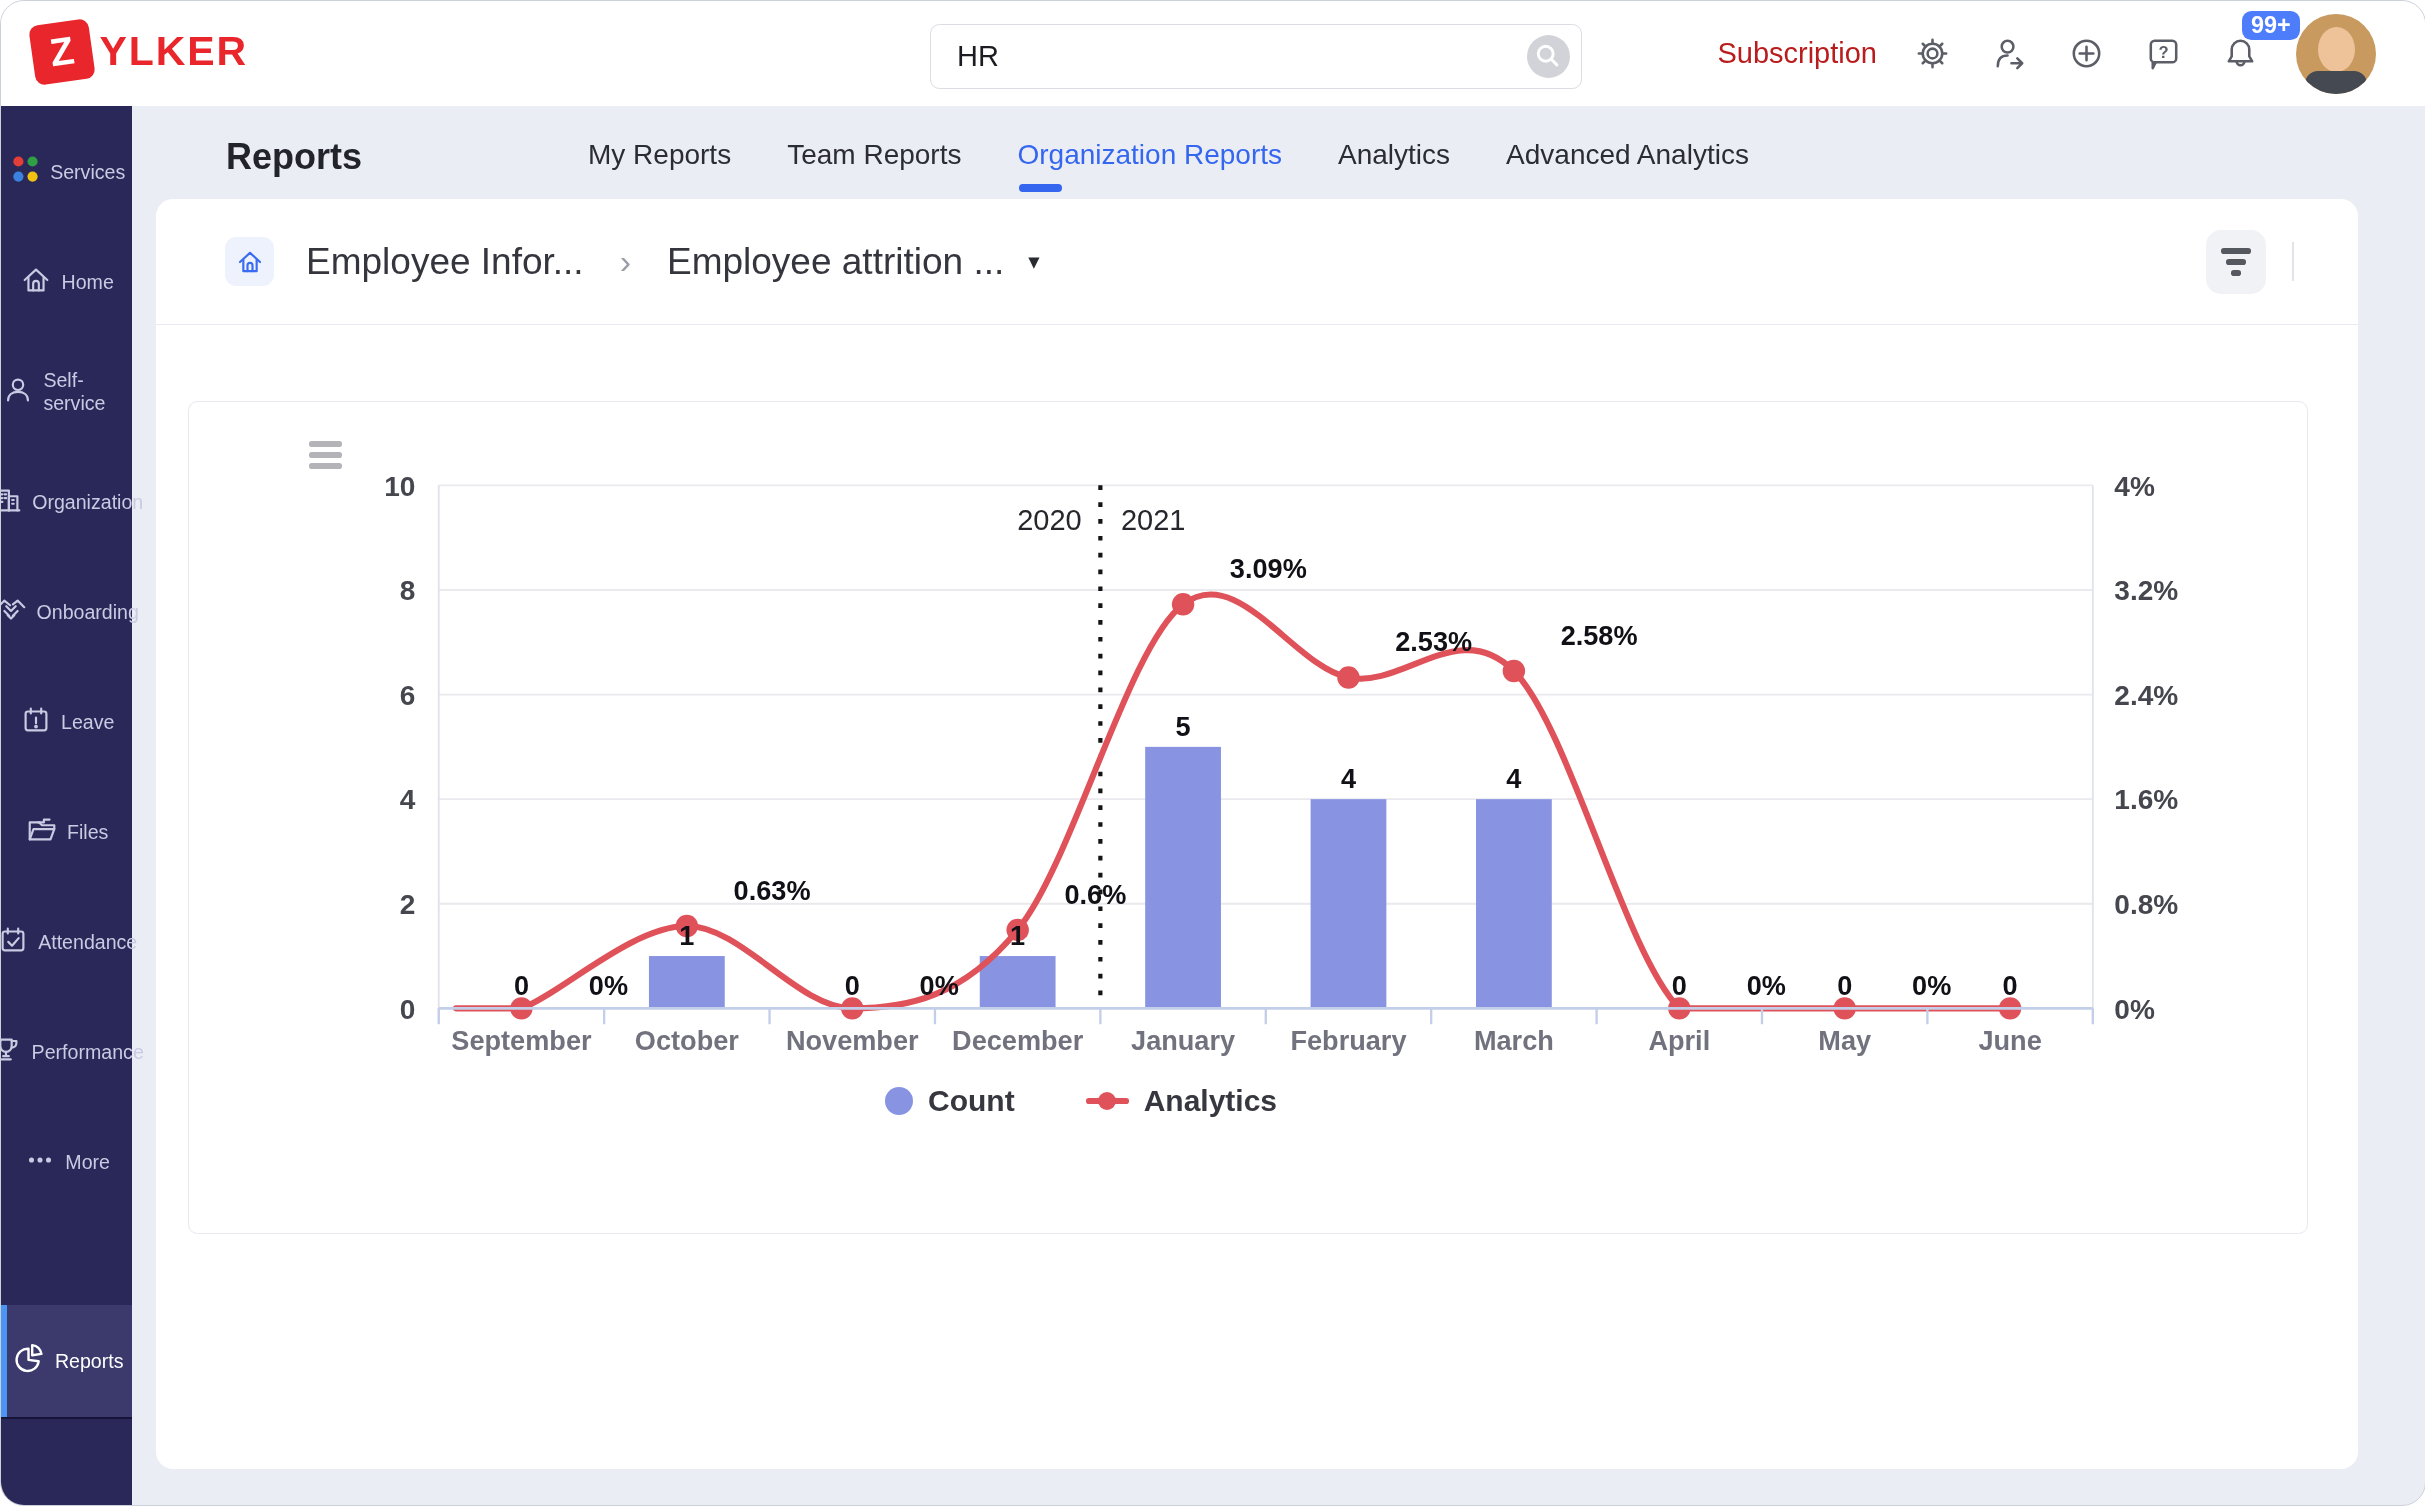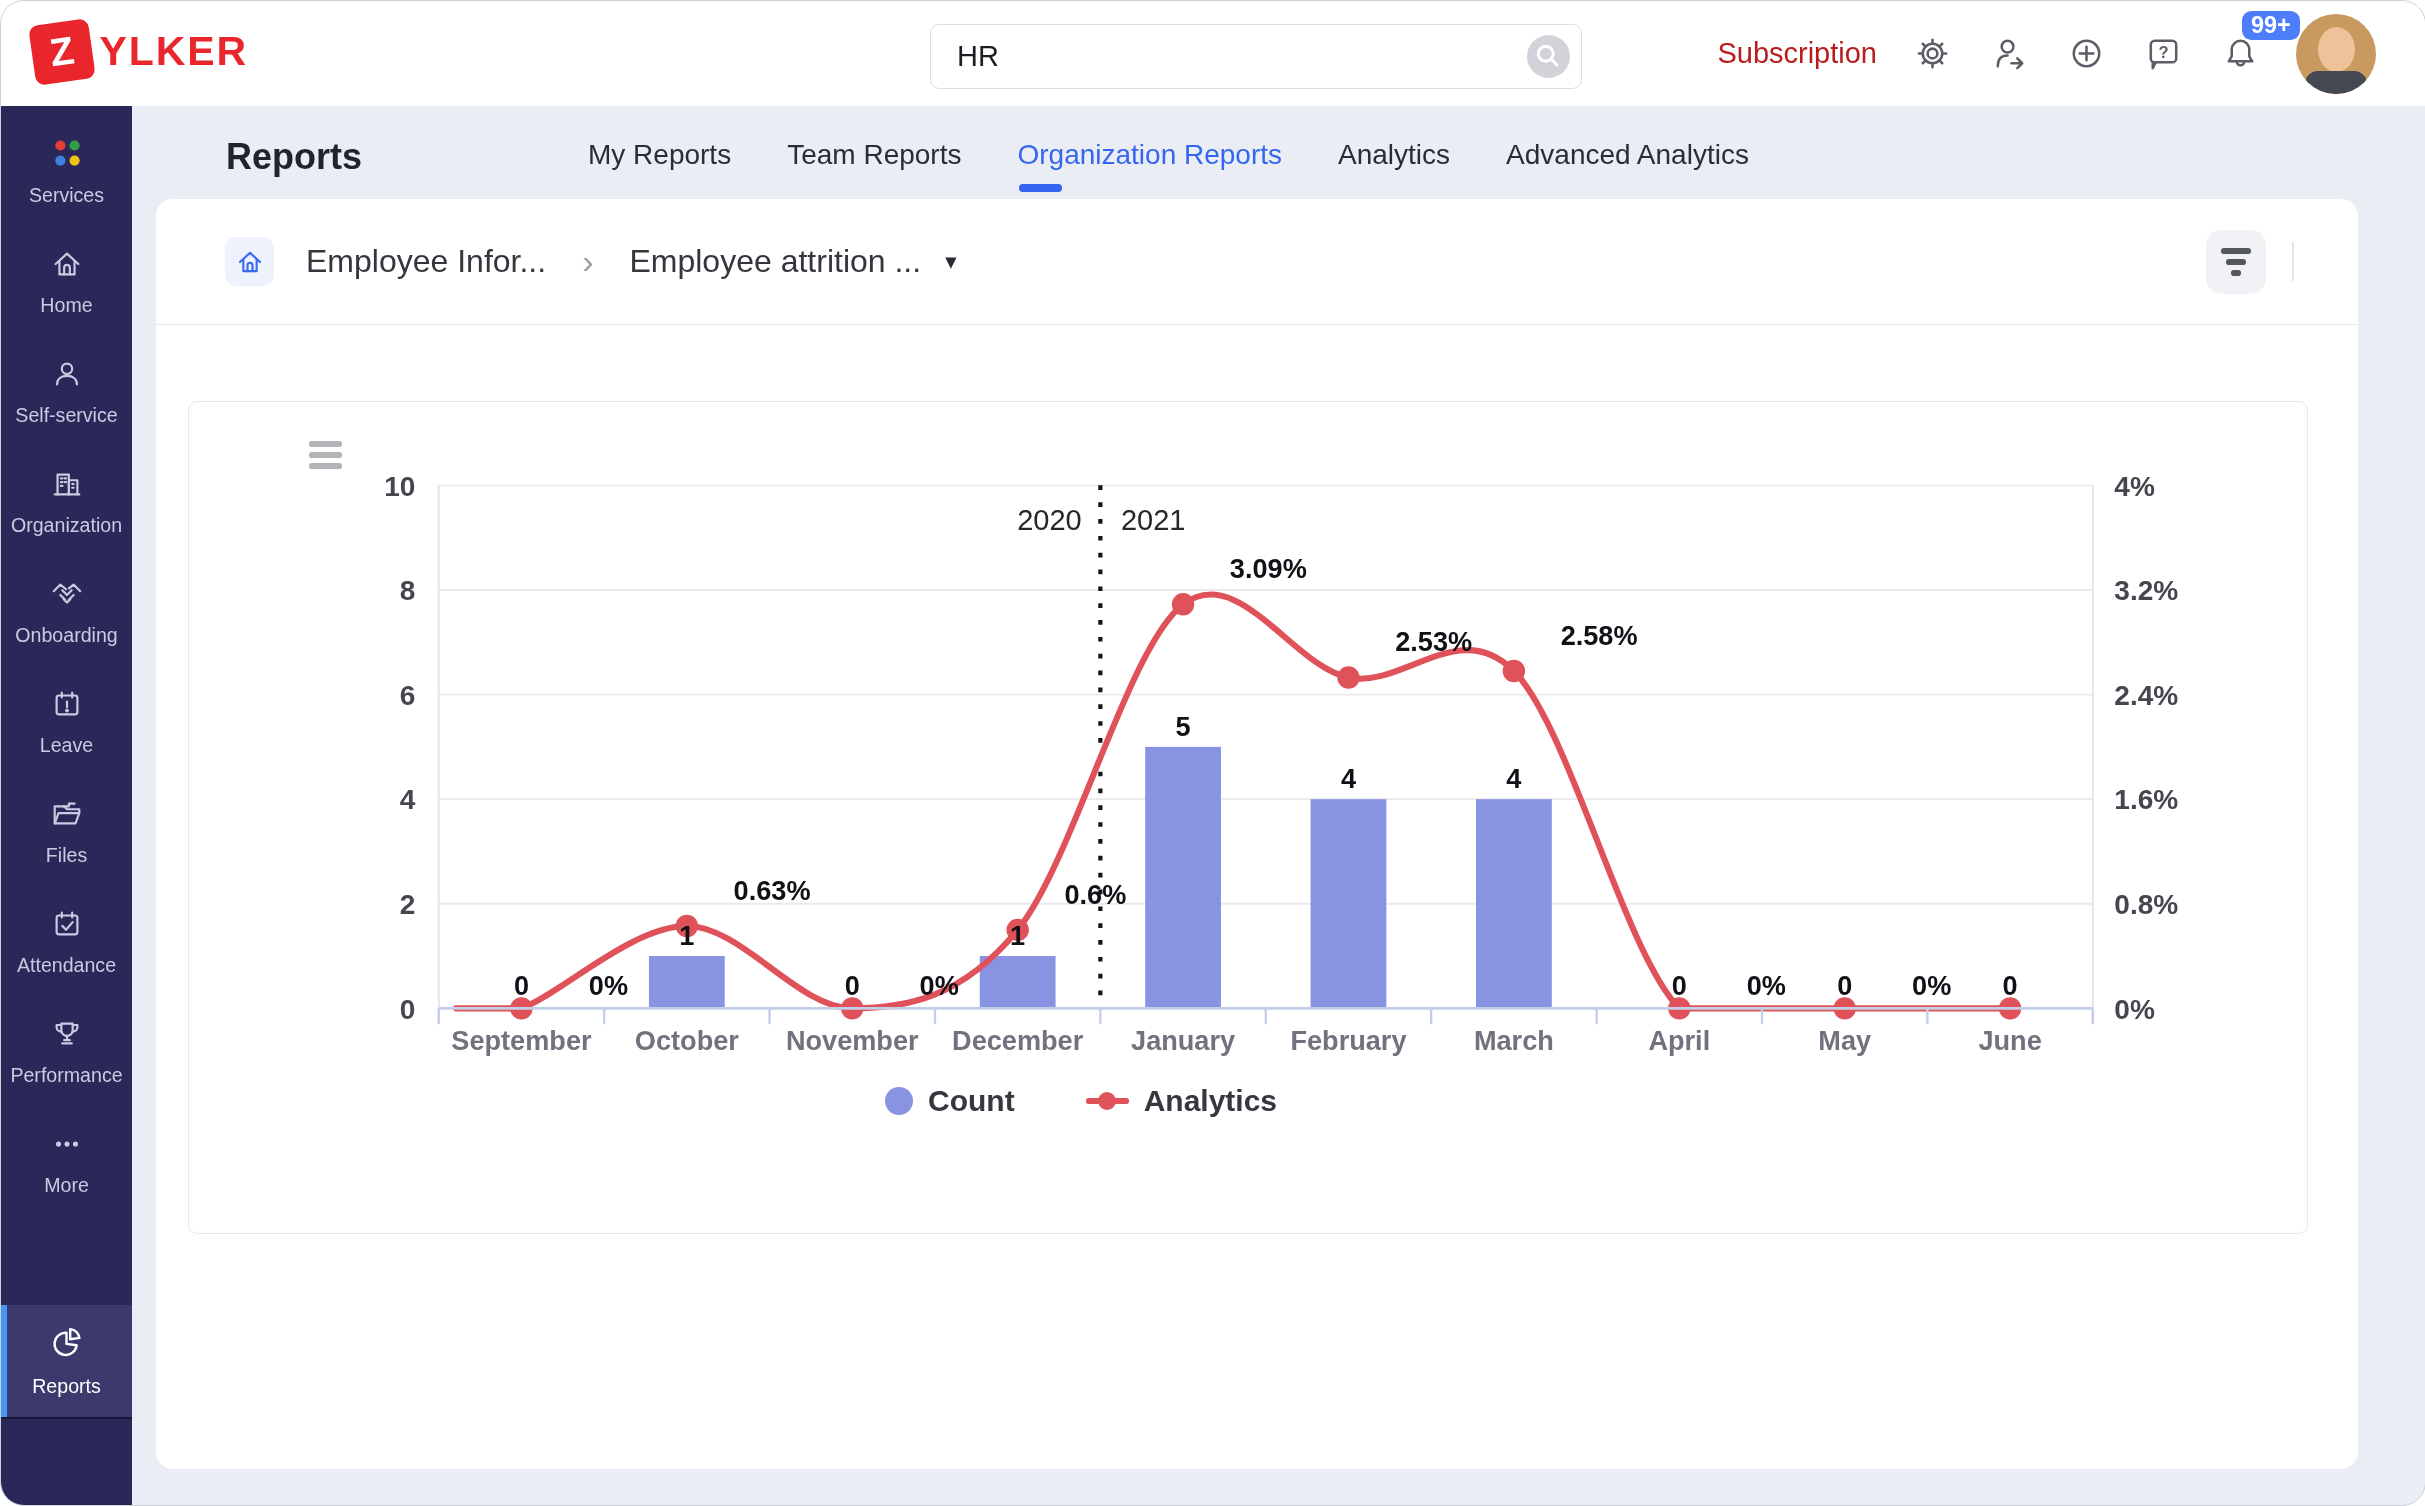--- a/index.html
+++ b/index.html
@@ -26,39 +26,39 @@
   .tb-icon{width:43px;height:43px;display:flex;align-items:center;justify-content:center;cursor:pointer;}
   .bell-wrap{position:relative;text-align:right;}
   .badge{position:absolute;top:-20.6px;left:22.5px;background:#4d7dfb;color:#fff;font-size:23.4px;font-weight:bold;
     border-radius:9.4px;padding:2.8px 9.4px;line-height:1;}
   .avatar{width:80px;height:80px;border-radius:50%;background:#c99a5f;position:relative;overflow:hidden;cursor:pointer;}
   .avatar::before{content:"";position:absolute;left:21.5px;top:13px;width:37px;height:45px;border-radius:50%;background:#eec39a;}
   .avatar::after{content:"";position:absolute;left:9.4px;bottom:-5.6px;width:62px;height:28px;border-radius:13px 13px 0 0;background:#454a52;}
   
   .sidebar{position:absolute;left:0;top:105px;bottom:0;width:131px;background:#2a2859;z-index:4;
     display:flex;flex-direction:column;padding-top:11.2px;}
-  .side-item{height:110px;display:flex;flex-direction:column;align-items:center;justify-content:center;
+  .side-item{height:110px;display:flex;align-items:center;justify-content:center;
     gap:8.4px;color:#c8cbe2;cursor:pointer;flex:0 0 auto;}
   .side-item span{font-size:19.6px;}
   .side-item.active{height:114px;margin-top:88px;background:#3c3a6d;color:#ffffff;position:relative;
     border-bottom:2.8px solid #17163a;}
   .side-item.active::before{content:"";position:absolute;left:0;top:0;bottom:0;width:5.6px;background:#4b96f4;}
   
   .page-title{position:absolute;left:225px;top:135px;font-size:36px;font-weight:bold;color:#23232d;}
   .tabs{position:absolute;left:587px;top:138px;display:flex;gap:56px;}
   .tab{font-size:28px;color:#2c2c34;cursor:pointer;position:relative;padding-bottom:13px;}
   .tab.active{color:#3566ef;}
   .tab .tab-underline{position:absolute;left:1.9px;bottom:-7.5px;width:43px;height:7.5px;border-radius:3.7px;background:#3566ef;}
   
   .card{position:absolute;left:155px;top:198px;width:2202px;height:1270px;background:#ffffff;border-radius:17px;}
   .crumb-row{position:absolute;left:0;top:0;width:100%;height:126px;border-bottom:1.9px solid #e9eaf0;
     display:flex;align-items:center;padding-left:69px;}
   .home-btn{width:49px;height:49px;border-radius:11.2px;background:#eef2fd;display:flex;align-items:center;
     justify-content:center;cursor:pointer;}
-  .crumb-text{font-size:32px;color:#35353d;font-weight:500;cursor:pointer;}
+  .crumb-text{font-size:37px;color:#35353d;font-weight:500;cursor:pointer;}
   .crumb-sep{font-size:34px;color:#9a9da6;margin:0 36px;}
   .crumb-caret{font-size:22.5px;color:#2a2a32;margin-left:24px;cursor:pointer;}
   .crumb-root{margin-left:32px;}
   .filter-btn{position:absolute;left:2050px;top:31px;width:60px;height:64px;background:#f1f2f6;border-radius:15px;
     display:flex;flex-direction:column;align-items:center;justify-content:center;gap:5.6px;cursor:pointer;}
   .filter-btn i{display:block;height:5.6px;border-radius:2.8px;background:#55585f;}
   .filter-btn i:nth-child(1){width:30px;}
   .filter-btn i:nth-child(2){width:19.6px;}
   .filter-btn i:nth-child(3){width:9.4px;}
   .crumb-divider{position:absolute;left:2136px;top:43px;width:1.9px;height:39px;background:#e2e4ea;}

